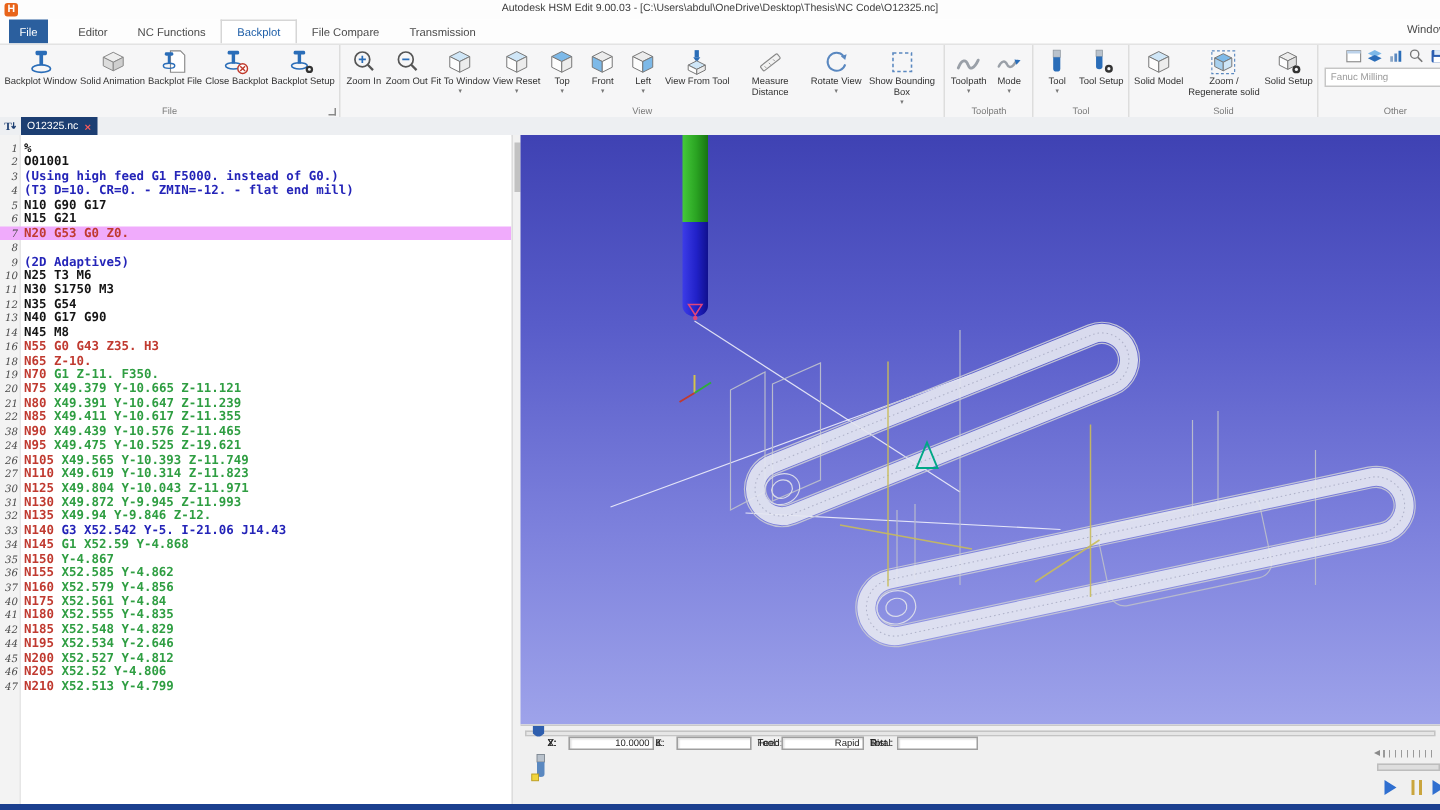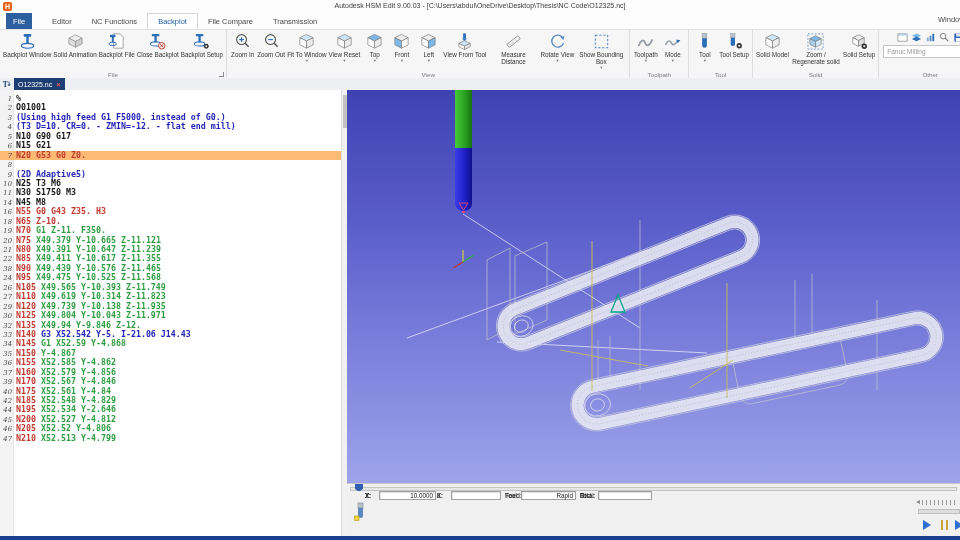--- a/index.html
+++ b/index.html
@@ -44,21 +44,21 @@
   #codepane{position:absolute;left:0;top:90px;width:341px;height:446px;background:#fff;overflow:hidden}
   #gutter{position:absolute;left:0;top:0;width:13px;height:100%;background:#f3f3f3;border-right:1px solid #e6e6e6}
   #codelines{position:absolute;left:0;top:4px;width:100%}
   .cl{height:9.45px;line-height:9.45px;white-space:pre;font-family:"DejaVu Sans Mono",monospace;
       font-size:8.3px;font-weight:bold}
   .cl .num{display:inline-block;width:12px;text-align:right;margin-right:4px;
            font-family:"DejaVu Serif",serif;font-style:italic;font-weight:normal;font-size:6.8px;color:#4a4a4a}
   .cl.plain .a{color:#151515}
   .cl.comment .a{color:#2424b8}
   .cl.rapid .a{color:#c03a30}
-  .cl.hl{background:#fdba74}
+  .cl.hl{background:#f0abfc}
   .cl.hl .a{color:#c03a30}
   .cl.feed .a{color:#c03a30}.cl.feed .b{color:#2f9e42}
   .cl.arc .a{color:#c03a30}.cl.arc .b{color:#2424b8}
   
   #vscroll{position:absolute;left:341px;top:90px;width:6px;height:446px;background:#f1f1f1;border-left:1px solid #ddd}
   #vthumb{position:absolute;left:1px;top:5px;width:4px;height:33px;background:#c2c2c2}
   
   #viewport{position:absolute;left:347px;top:90px;width:613px;height:393px;
             background:linear-gradient(180deg,#3f42b3 0%,#585cc9 32%,#7e82dd 68%,#9ea3ea 100%);overflow:hidden}
   
@@ -562,70 +562,72 @@
       <div class="cl hl"><span class="num">7</span><span class="a">N20 G53 G0 Z0.</span><span class="b"></span></div>
 
       <div class="cl plain"><span class="num">8</span><span class="a"></span><span class="b"></span></div>
 
       <div class="cl comment"><span class="num">9</span><span class="a">(2D Adaptive5)</span><span class="b"></span></div>
 
       <div class="cl plain"><span class="num">10</span><span class="a">N25 T3 M6</span><span class="b"></span></div>
 
       <div class="cl plain"><span class="num">11</span><span class="a">N30 S1750 M3</span><span class="b"></span></div>
 
-
+      <div class="cl plain"><span class="num">12</span><span class="a">N35 G54</span><span class="b"></span></div>
+
+      <div class="cl plain"><span class="num">13</span><span class="a">N40 G17 G90</span><span class="b"></span></div>
 
       <div class="cl plain"><span class="num">14</span><span class="a">N45 M8</span><span class="b"></span></div>
 
 
       <div class="cl rapid"><span class="num">16</span><span class="a">N55 G0 G43 Z35. H3</span><span class="b"></span></div>
 
 
       <div class="cl rapid"><span class="num">18</span><span class="a">N65 Z-10.</span><span class="b"></span></div>
 
       <div class="cl feed"><span class="num">19</span><span class="a">N70</span><span class="b"> G1 Z-11. F350.</span></div>
 
       <div class="cl feed"><span class="num">20</span><span class="a">N75</span><span class="b"> X49.379 Y-10.665 Z-11.121</span></div>
 
       <div class="cl feed"><span class="num">21</span><span class="a">N80</span><span class="b"> X49.391 Y-10.647 Z-11.239</span></div>
 
       <div class="cl feed"><span class="num">22</span><span class="a">N85</span><span class="b"> X49.411 Y-10.617 Z-11.355</span></div>
 
       <div class="cl feed"><span class="num">38</span><span class="a">N90</span><span class="b"> X49.439 Y-10.576 Z-11.465</span></div>
 
-      <div class="cl feed"><span class="num">24</span><span class="a">N95</span><span class="b"> X49.475 Y-10.525 Z-11.568</span></div>
+      <div class="cl feed"><span class="num">24</span><span class="a">N95</span><span class="b"> X49.475 Y-10.525 Z-19.621</span></div>
 
 
       <div class="cl feed"><span class="num">26</span><span class="a">N105</span><span class="b"> X49.565 Y-10.393 Z-11.749</span></div>
 
       <div class="cl feed"><span class="num">27</span><span class="a">N110</span><span class="b"> X49.619 Y-10.314 Z-11.823</span></div>
 
 
-      <div class="cl feed"><span class="num">29</span><span class="a">N120</span><span class="b"> X49.739 Y-10.138 Z-11.935</span></div>
 
       <div class="cl feed"><span class="num">30</span><span class="a">N125</span><span class="b"> X49.804 Y-10.043 Z-11.971</span></div>
 
+      <div class="cl feed"><span class="num">31</span><span class="a">N130</span><span class="b"> X49.872 Y-9.945 Z-11.993</span></div>
 
       <div class="cl feed"><span class="num">32</span><span class="a">N135</span><span class="b"> X49.94 Y-9.846 Z-12.</span></div>
 
       <div class="cl arc"><span class="num">33</span><span class="a">N140</span><span class="b"> G3 X52.542 Y-5. I-21.06 J14.43</span></div>
 
       <div class="cl feed"><span class="num">34</span><span class="a">N145</span><span class="b"> G1 X52.59 Y-4.868</span></div>
 
       <div class="cl feed"><span class="num">35</span><span class="a">N150</span><span class="b"> Y-4.867</span></div>
 
       <div class="cl feed"><span class="num">36</span><span class="a">N155</span><span class="b"> X52.585 Y-4.862</span></div>
 
       <div class="cl feed"><span class="num">37</span><span class="a">N160</span><span class="b"> X52.579 Y-4.856</span></div>
 
 
-      <div class="cl feed"><span class="num">39</span><span class="a">N170</span><span class="b"> X52.567 Y-4.846</span></div>
 
       <div class="cl feed"><span class="num">40</span><span class="a">N175</span><span class="b"> X52.561 Y-4.84</span></div>
 
+      <div class="cl feed"><span class="num">41</span><span class="a">N180</span><span class="b"> X52.555 Y-4.835</span></div>
 
       <div class="cl feed"><span class="num">42</span><span class="a">N185</span><span class="b"> X52.548 Y-4.829</span></div>
 
 
       <div class="cl feed"><span class="num">44</span><span class="a">N195</span><span class="b"> X52.534 Y-2.646</span></div>
 
       <div class="cl feed"><span class="num">45</span><span class="a">N200</span><span class="b"> X52.527 Y-4.812</span></div>
 
       <div class="cl feed"><span class="num">46</span><span class="a">N205</span><span class="b"> X52.52 Y-4.806</span></div>
 

